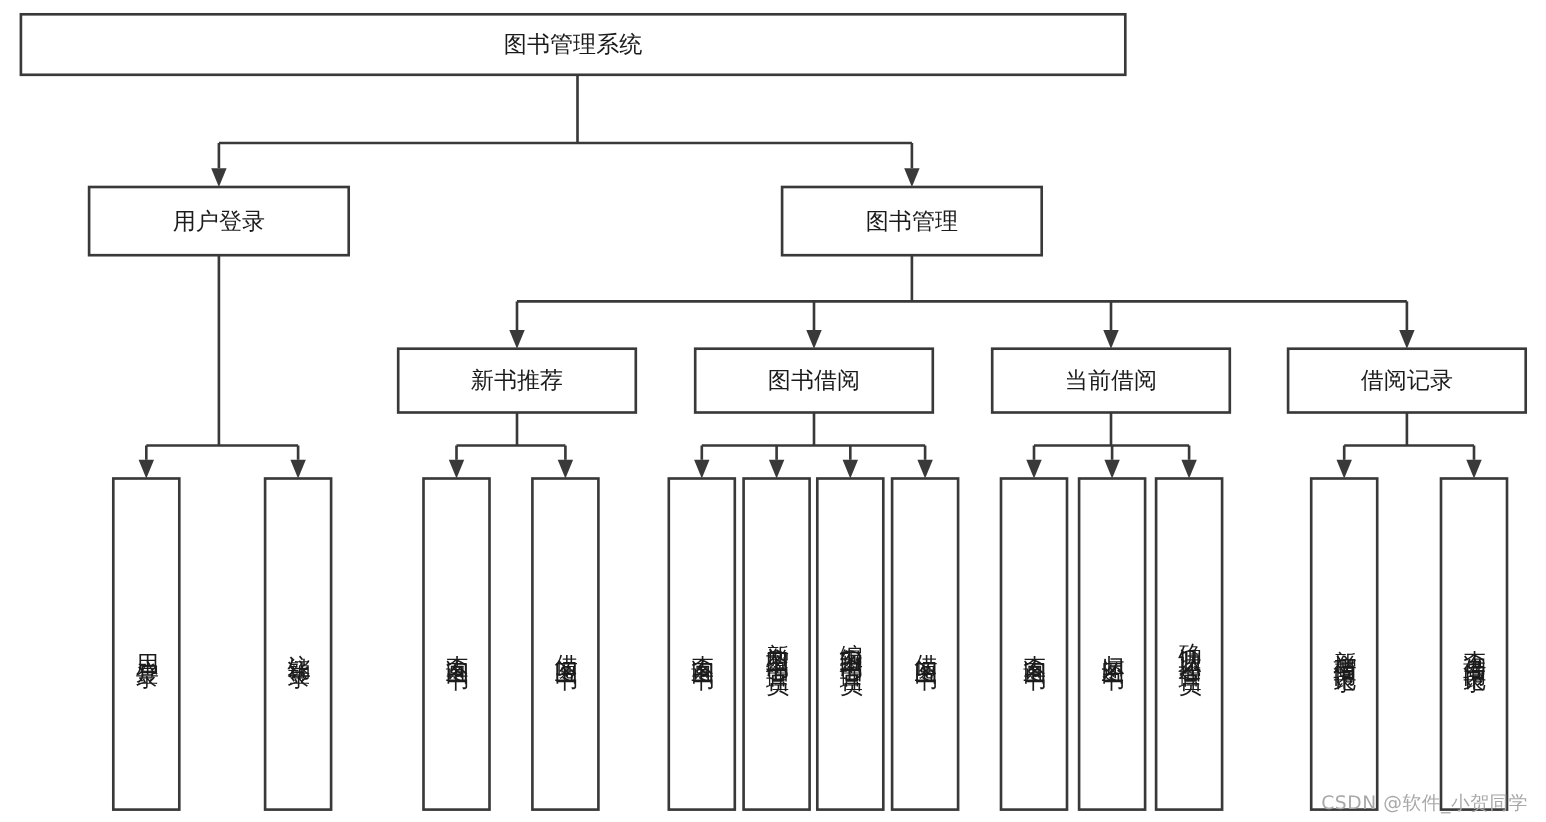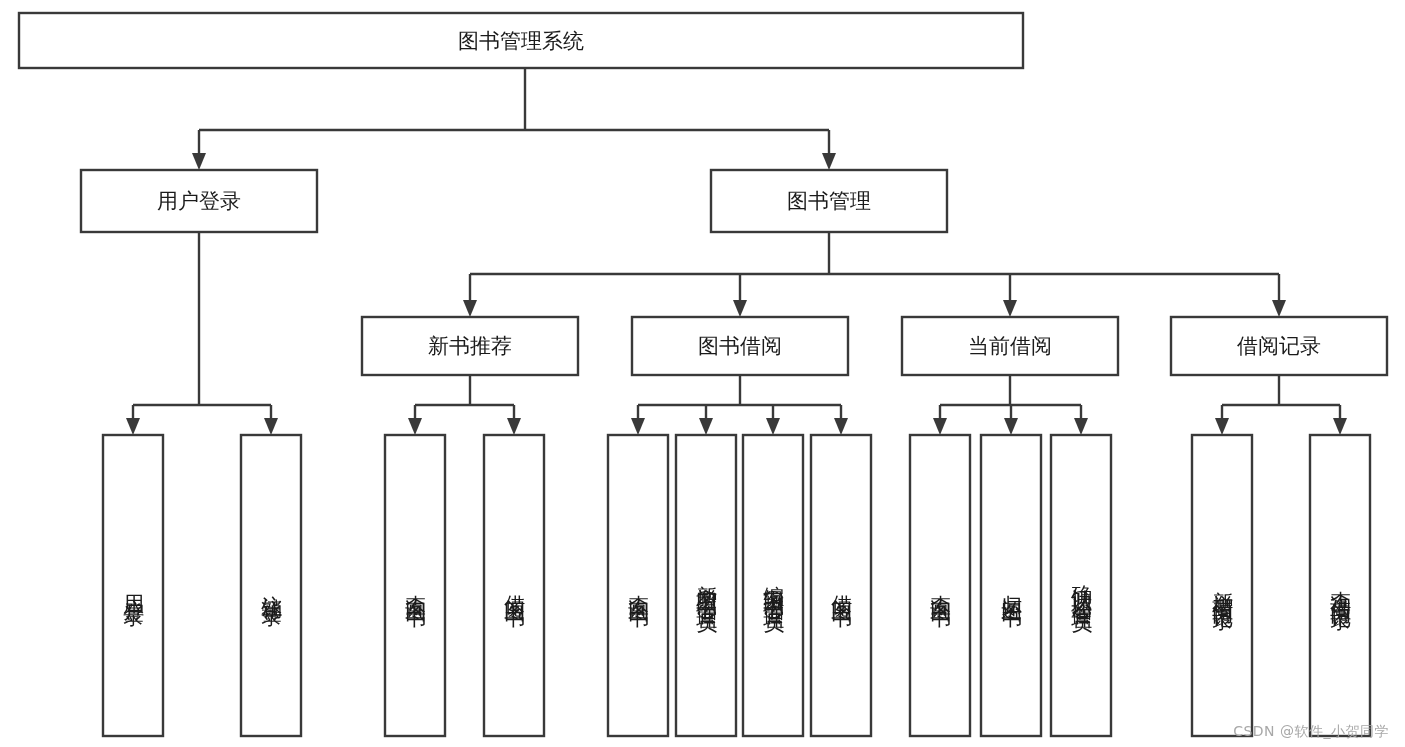--- a/index.html
+++ b/index.html
@@ -67,21 +67,21 @@
     letter-spacing: 4px;
     color: #1b1b1b;
     white-space: nowrap;
     pointer-events: none;
   }
   .watermark {
     position: absolute;
     right: 16px;
     bottom: 6px;
     font-family: "DejaVu Sans", "Liberation Sans", sans-serif;
-    font-size: 14px;
+    font-size: 17px;
     color: #a8a8a8;
     letter-spacing: 0.5px;
     user-select: none;
   }
 </style>
 </head>
 <body>
 
 <div id="diagram-root">
 

